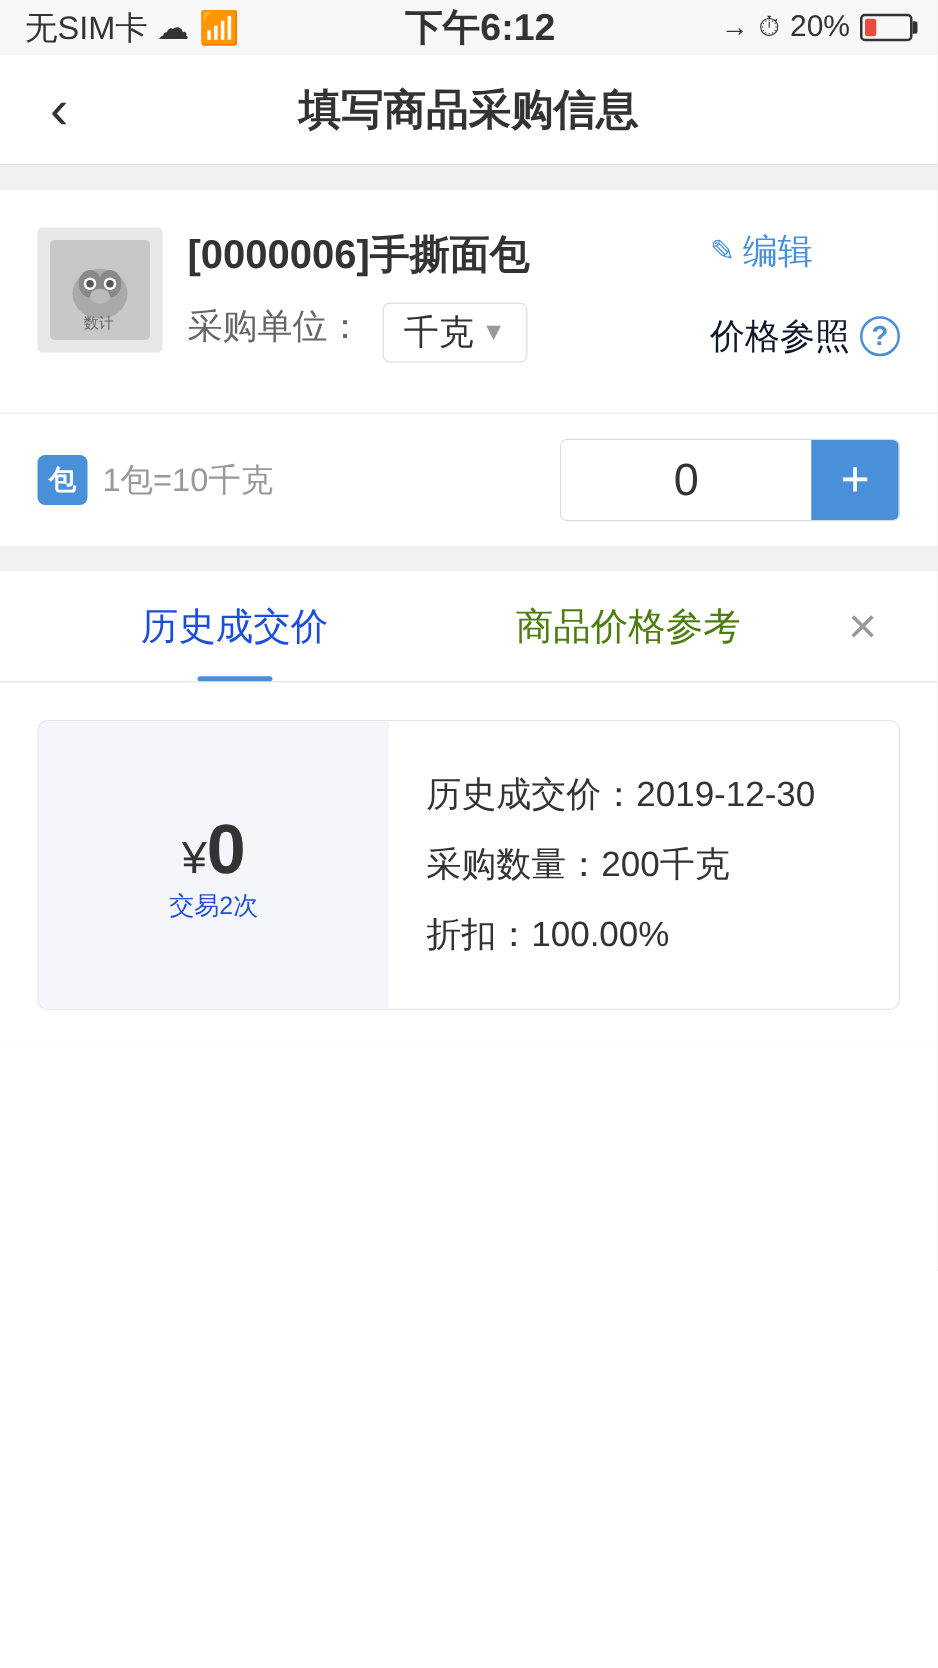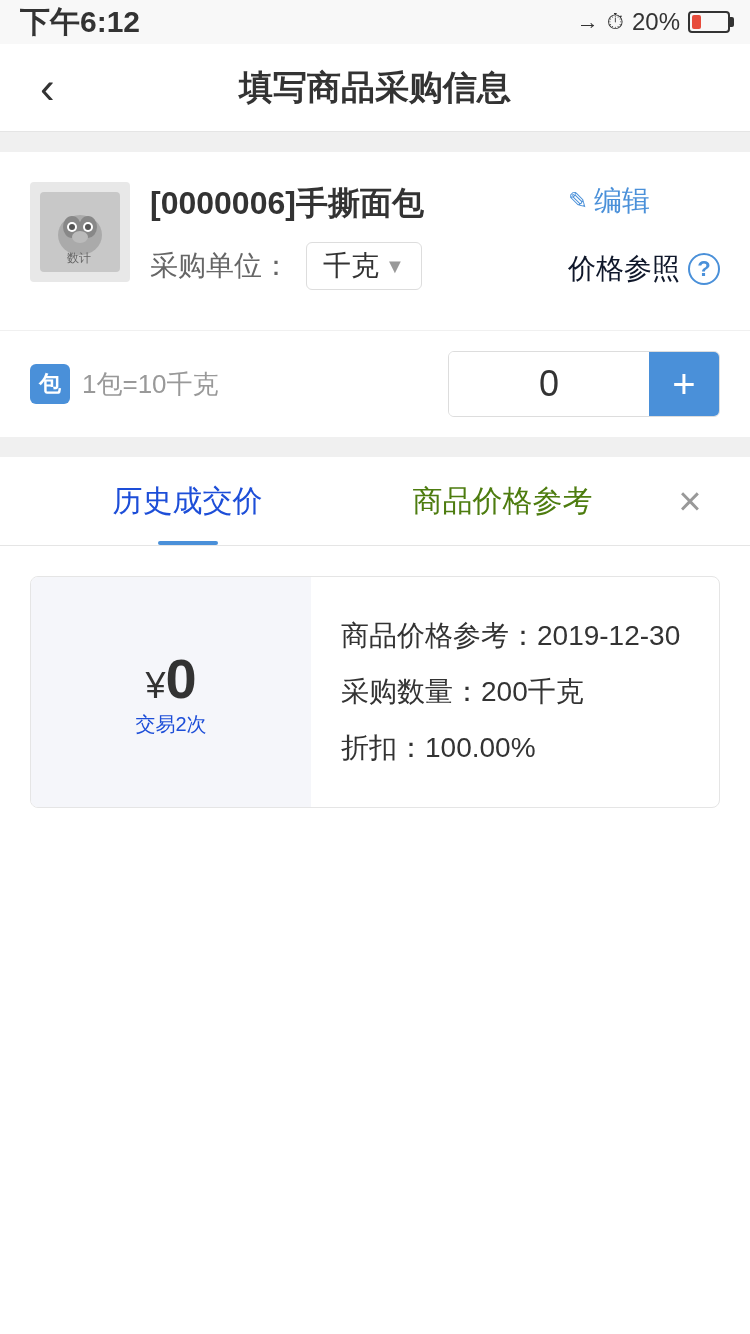--- a/index.html
+++ b/index.html
@@ -137,21 +137,21 @@
       flex: 1;
     }
     .product-name {
       font-size: 32px;
       font-weight: 600;
       color: #333;
       margin-bottom: 16px;
     }
     .unit-row {
       display: flex;
-      align-items: center;
+      align-items: flex-start;
       gap: 16px;
     }
     .unit-label {
       font-size: 28px;
       color: #666;
     }
     .unit-select {
       border: 1px solid #ddd;
       border-radius: 6px;
       padding: 4px 16px;
@@ -372,20 +372,24 @@
     
     .main-bg {
       background: #fff;
       min-height: 600px;
     }
   </style>
 </head>
 <body>
 
 <div class="status-bar">
+  <div class="status-left">
+    <span>无SIM卡 ☁</span>
+    <span>📶</span>
+  </div>
   <div class="status-center">下午6:12</div>
   <div class="status-right">
     <span style="font-size:22px;">→</span>
     <span style="font-size:22px;">⏱</span>
     <span>20%</span>
     <span class="battery-box">
       <span class="battery-fill"></span>
     </span>
   </div>
 </div>
@@ -471,21 +475,21 @@
   <div class="history-content">
     <div class="price-card">
       <div class="price-card-left">
         <div class="price-amount">
           <span class="price-currency">¥</span><span>0</span>
         </div>
         <div class="price-transaction">交易2次</div>
       </div>
       <div class="price-card-right">
         <div class="price-detail-row">
-          <span>商品价格参考：</span><span>2019-12-30</span>
+          <span>历史成交价：</span><span>2019-12-30</span>
         </div>
         <div class="price-detail-row">
           <span>采购数量：</span><span>200千克</span>
         </div>
         <div class="price-detail-row">
           <span>折扣：</span><span>100.00%</span>
         </div>
       </div>
     </div>
   </div>

